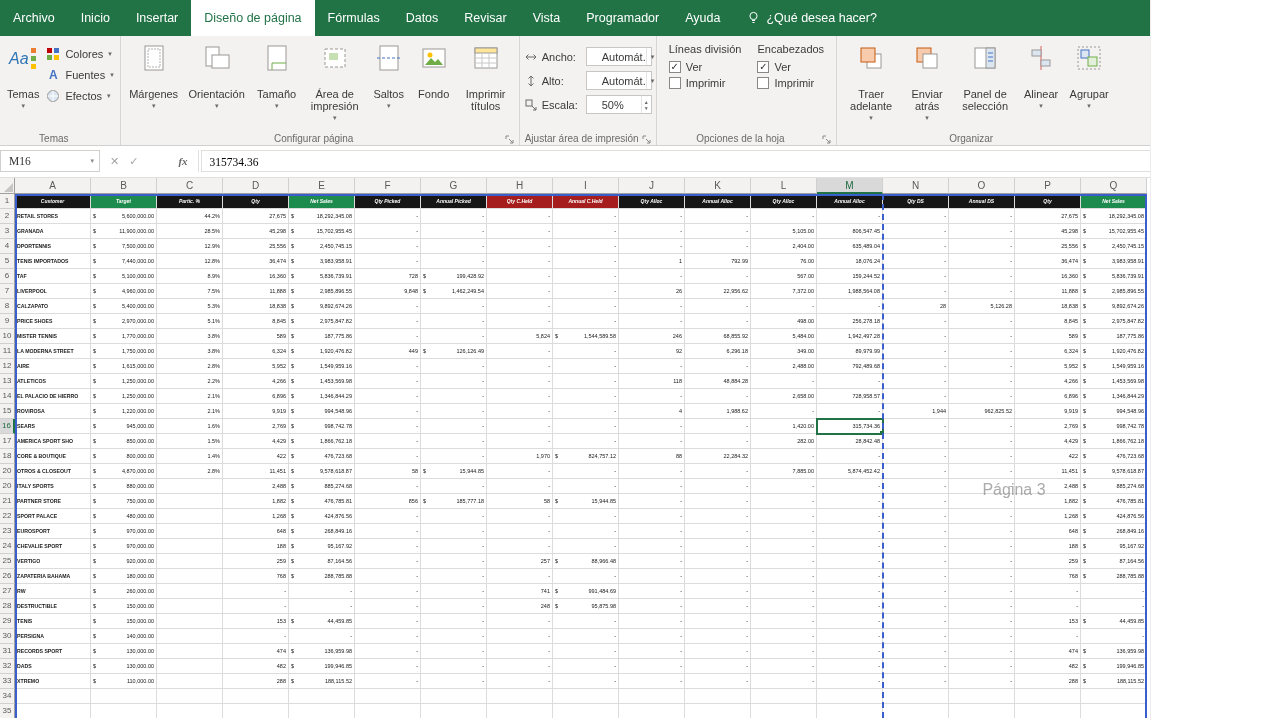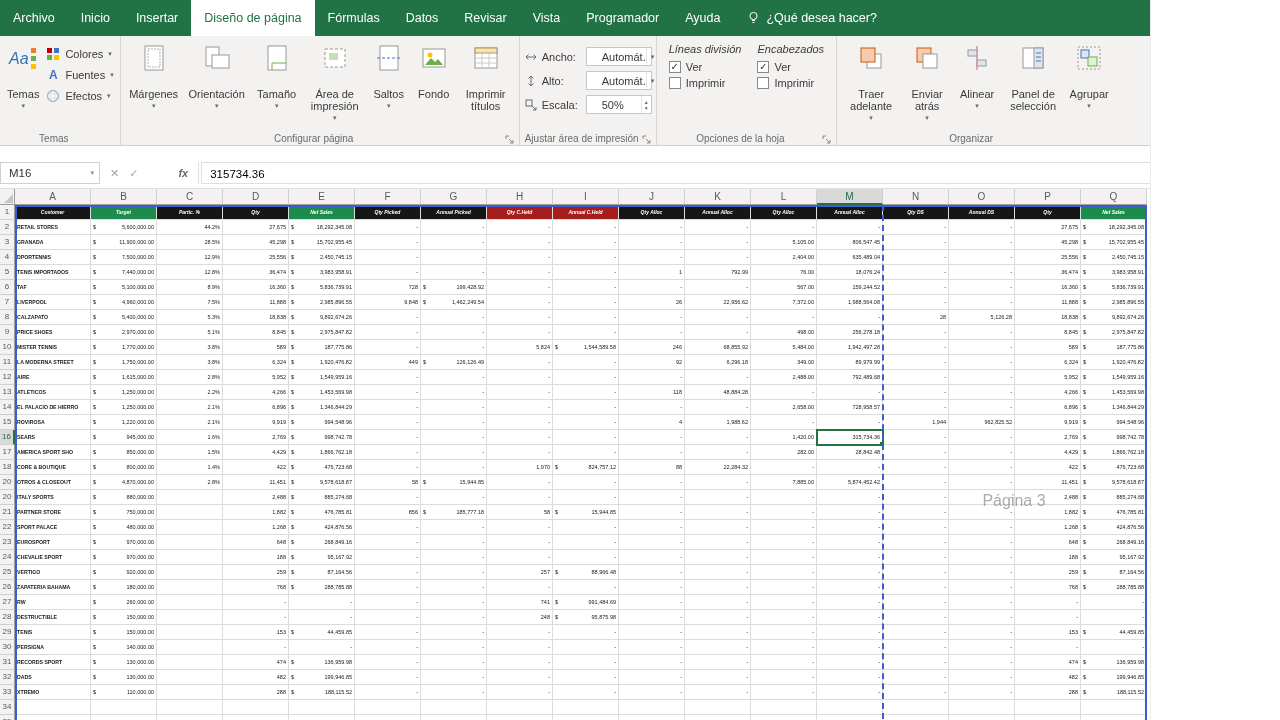--- a/index.html
+++ b/index.html
@@ -30,27 +30,27 @@
   .ajustar-rows { display:flex; flex-direction:column; gap:5px; padding-top:8px; }
   .ajrow { display:flex; align-items:center; gap:4px; font-size:11px; color:#3b3a39; }
   .ajrow .ajlbl { width:40px; }
   .combo { width:66px; height:19px; background:#fff; border:1px solid #c8c6c4; display:flex; align-items:center; font-size:11px; padding-left:15px; color:#3b3a39; }
   .combo .carrow { margin-left:auto; font-size:7px; color:#6a6a6a; padding:0 4px; border-left:1px solid #e6e4e2; align-self:stretch; display:flex; align-items:center; }
   .spinner { margin-left:auto; display:flex; flex-direction:column; border-left:1px solid #e6e4e2; align-self:stretch; justify-content:center; padding:0 2px; }
   .spinner span { font-size:5px; line-height:6px; color:#6a6a6a; text-align:center; }
 
   
   .opcol { display:flex; flex-direction:column; gap:4px; padding:4px 8px 0 8px; font-size:11px; color:#3b3a39; }
-  .optitle { margin-bottom:2px; white-space:nowrap;font-style:italic; }
+  .optitle { margin-bottom:2px; white-space:nowrap; }
   .cbrow { display:flex; align-items:center; gap:5px; }
   .cb { width:12px; height:12px; background:#fff; border:1px solid #8a8886; font-size:10px; line-height:10px; text-align:center; color:#333; }
   .cb.unchecked { color:transparent; }
 
   
-  .fbar { height:43px; background:#fff; border-bottom:1px solid #e1dfdd; display:flex; align-items:flex-end; padding:4px 0 4px 0; }
+  .fbar { height:32px; background:#fff; border-bottom:1px solid #e1dfdd; display:flex; align-items:flex-start; padding:4px 0 4px 0;font-family:Liberation Serif, serif; }
   .namebox { width:100px; height:22px; border:1px solid #d2d0ce; display:flex; align-items:center; font-size:11.5px; padding-left:8px; color:#333; background:#fff; }
   .namebox .carrow { margin-left:auto; font-size:7px; color:#888; padding:0 5px; }
   .fxbtns { display:flex; align-items:center; gap:10px; padding:0 10px; color:#a6a4a2; font-size:11px; height:22px; border-right:1px solid #e1dfdd; }
   .fxbtns .fx { font-style:italic; font-weight:bold; color:#6a6a6a;margin-left:30px; }
   .fvalue { flex:1; font-size:11.5px; padding-left:8px; color:#000; height:22px; line-height:22px; border:1px solid #e1dfdd; border-right:none; margin-left:2px; }
 
   
   .grid { position:relative; height:540px; overflow:hidden; background:#fff; }
   .hdr-row { display:flex; height:16px; }
   .corner { width:15px; height:16px; background:#f3f2f1; border-right:1px solid #9f9f9f; border-bottom:1px solid #9f9f9f; position:relative; flex-shrink:0; }
@@ -314,40 +314,40 @@
       <div class="bigbtn" style="width:52px">
         <div class="icn">
             <svg viewBox="0 0 28 28" width="28" height="28">
               <rect x="4" y="4" width="14" height="14" fill="#f7cbac" stroke="#c55a11"></rect>
               <rect x="10" y="10" width="14" height="14" fill="#fff" stroke="#9a9896"></rect>
             </svg>
           </div>
         <div class="lbl">Enviar atrás</div>
         <div class="arrow">▾</div>
       </div>
+      <div class="bigbtn" style="width:64px">
+        <div class="icn">
+            <svg viewBox="0 0 28 28" width="28" height="28">
+              <rect x="4" y="4" width="20" height="20" fill="#fff" stroke="#9a9896"></rect>
+              <rect x="15" y="4" width="9" height="20" fill="#dce6f1" stroke="#9a9896"></rect>
+              <path d="M17 9h5M17 13h5M17 17h5" stroke="#4472c4"></path>
+            </svg>
+          </div>
+        <div class="lbl">Panel de selección</div>
+      </div>
       <div class="bigbtn" style="width:48px">
         <div class="icn">
             <svg viewBox="0 0 28 28" width="28" height="28">
               <path d="M14 2v24" stroke="#e05c5c"></path>
               <rect x="5" y="6" width="9" height="6" fill="#dce6f1" stroke="#9a9896"></rect>
               <rect x="14" y="16" width="9" height="6" fill="#dce6f1" stroke="#9a9896"></rect>
             </svg>
           </div>
         <div class="lbl">Alinear</div>
         <div class="arrow">▾</div>
-      </div>
-      <div class="bigbtn" style="width:64px">
-        <div class="icn">
-            <svg viewBox="0 0 28 28" width="28" height="28">
-              <rect x="4" y="4" width="20" height="20" fill="#fff" stroke="#9a9896"></rect>
-              <rect x="15" y="4" width="9" height="20" fill="#dce6f1" stroke="#9a9896"></rect>
-              <path d="M17 9h5M17 13h5M17 17h5" stroke="#4472c4"></path>
-            </svg>
-          </div>
-        <div class="lbl">Panel de selección</div>
       </div>
       <div class="bigbtn" style="width:48px">
         <div class="icn">
             <svg viewBox="0 0 28 28" width="28" height="28">
               <rect x="3" y="3" width="22" height="22" fill="none" stroke="#9a9896" stroke-dasharray="2 2"></rect>
               <rect x="6" y="6" width="8" height="8" fill="#dce6f1" stroke="#4472c4"></rect>
               <rect x="13" y="13" width="9" height="9" fill="#e2efda" stroke="#70ad47"></rect>
             </svg>
           </div>
         <div class="lbl">Agrupar</div>

